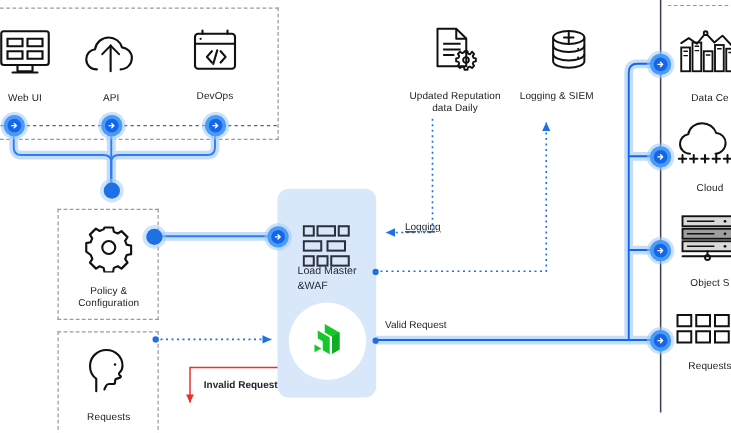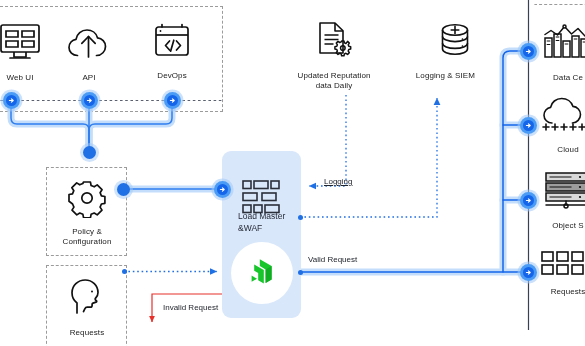--- a/index.html
+++ b/index.html
@@ -145,21 +145,21 @@
     <span class="glyph">
       <svg width="40" height="40" viewBox="0 0 40 40" fill="none" stroke="#111" stroke-width="1.7" stroke-linejoin="round">
         <path d="M16.6 4h6.8l.7 3.5 3.1 1.3 3-1.9 4.8 4.8-1.9 3 1.3 3.1 3.5.7v6.8l-3.5.7-1.3 3.1 1.9 3-4.8 4.8-3-1.9-3.1 1.3-.7 3.5h-6.8l-.7-3.5-3.1-1.3-3 1.9-4.8-4.8 1.9-3-1.3-3.1L2 23.3v-6.8l3.5-.7 1.3-3.1-1.9-3 4.8-4.8 3 1.9 3.1-1.3z"></path>
         <circle cx="20" cy="20" r="5.2"></circle>
       </svg>
     </span>
     <span class="lbl">Policy &amp;
 Configuration</span>
   </div>
 
-  <div class="node" style="left:294px;top:20px;width:80px;align-items:center;">
+  <div class="node" style="left:324px;top:20px;width:80px;align-items:center;">
     <span class="glyph">
       <svg width="44" height="42" viewBox="0 0 44 42" fill="none" stroke="#111" stroke-width="1.6" stroke-linejoin="round">
         <path d="M8 3h15l8 7.8V33H8z"></path>
         <path d="M23 3v8h8"></path>
         <path d="M12.5 15h14 M12.5 19.5h14 M12.5 24h9"></path>
         <g transform="translate(25,21)">
           <path d="M4.6 0h2.4l.4 1.9 1.5.6L10.6.4l1.7 1.7-1.1 1.7.6 1.5 1.9.4v2.4l-1.9.4-.6 1.5 1.1 1.7-1.7 1.7-1.7-1.1-1.5.6L7 14.8H4.6l-.4-1.9-1.5-.6-1.7 1.1L-.7 11.7l1.1-1.7-.6-1.5L-2.1 8.1V5.7l1.9-.4.6-1.5-1.1-1.7L1 .4l1.7 1.1 1.5-.6z" stroke-width="1.5"></path>
           <circle cx="5.8" cy="7" r="2.3" stroke-width="1.5"></circle>
         </g>
       </svg>
@@ -271,21 +271,21 @@
         <rect x="17" y="15" width="11" height="9"></rect>
         <rect x="32" y="15" width="11" height="9"></rect>
         <rect x="47" y="15" width="11" height="9"></rect>
       </svg>
     </span>
     <span class="lbl">Requests</span>
   </div>
 
   <div class="edge-lbl" style="left:324px;top:177px;text-decoration:underline;">Logging</div>
   <div class="edge-lbl" style="left:308px;top:255px;">Valid Request</div>
-  <div class="edge-lbl" style="left:163px;top:303px;">Invalid Request</div>
+  <div class="edge-lbl" style="left:163px;top:303px;font-weight:bold;">Invalid Request</div>
 
   <div class="port" style="left:2.5px;top:92px;">
     <span class="inner">
       <svg width="7" height="7" viewBox="0 0 7 7">
           <path d="M1.4 3.5h3.6M3.4 1.8l1.8 1.7-1.8 1.7" stroke="#fff" stroke-width="1.1" fill="none" stroke-linecap="round" stroke-linejoin="round"></path>
         </svg>
     </span>
   </div>
   <div class="port" style="left:80.5px;top:92px;">
     <span class="inner">

